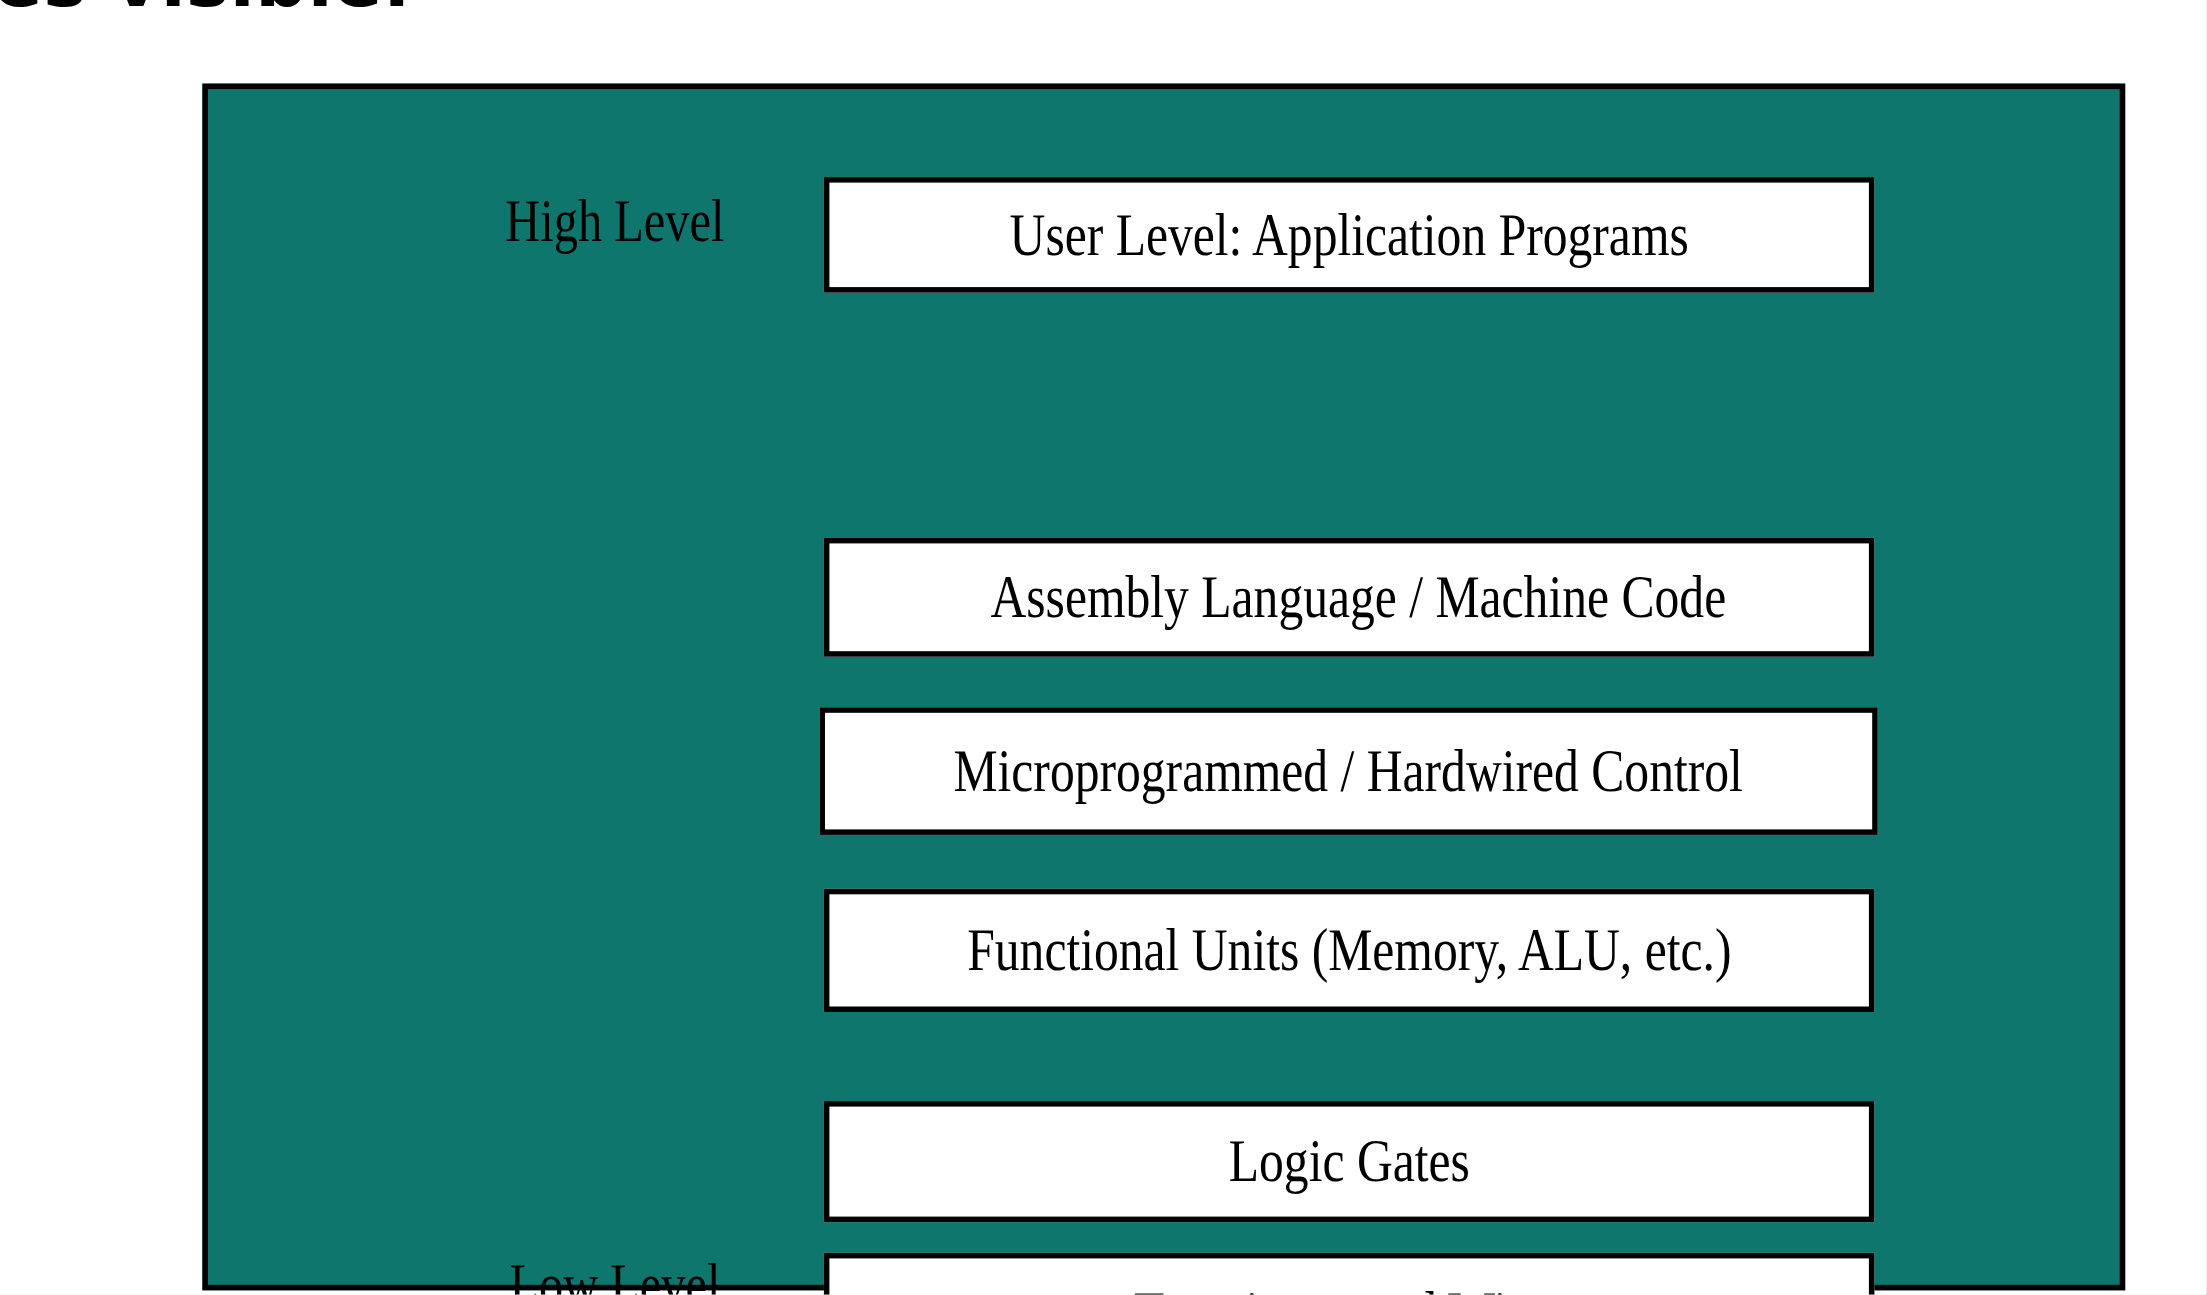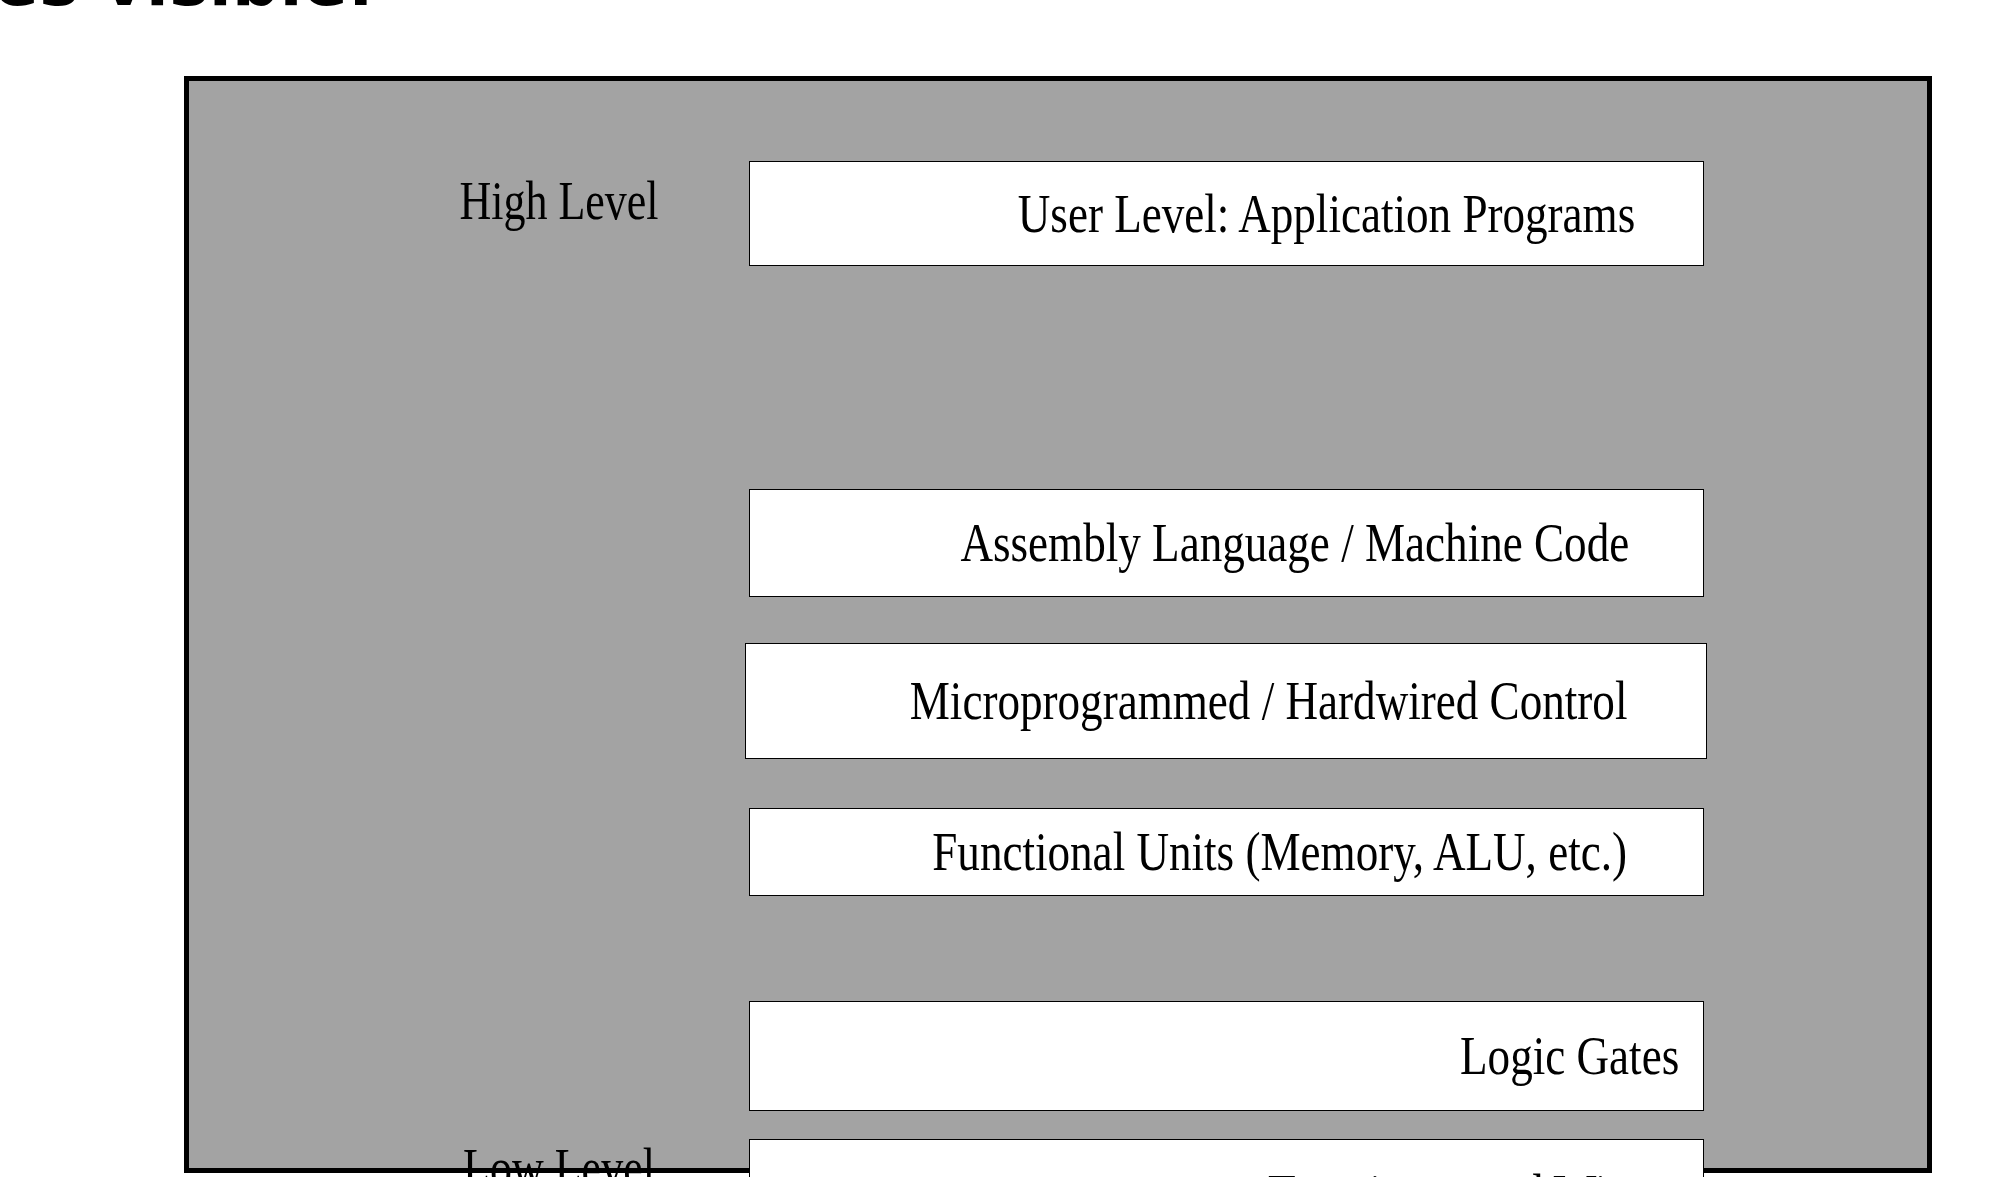--- a/index.html
+++ b/index.html
@@ -43,21 +43,21 @@
 
   
   #outer-box {
     position: absolute;
     left: 184px;
     top: 76px;
     width: 1748px;
     height: 1097px;
     border: 5px solid #000000;
     box-sizing: border-box;
-    background: #a3a3a3;
+    background: #0f766e;
   }
 
   
   .level-label {
     position: absolute;
     left: 200px;
     width: 340px;
     text-align: center;
     font-family: "Liberation Serif", "DejaVu Serif", serif;
     font-size: 55px;
@@ -69,42 +69,42 @@
     color: #000000;
   }
   #label-high { top: 90px; }
   #label-low  { top: 1057px; }
 
   
   .layer-box {
     position: absolute;
     left: 560px;
     width: 955px;
-    border: 1px solid #000000;
+    border: 5px solid #000000;
     box-sizing: border-box;
     background: #ffffff;
     display: flex;
     align-items: center;
-    justify-content: flex-end;
+    justify-content: center;
   }
   .layer-text {
     font-family: "Liberation Serif", "DejaVu Serif", serif;
     font-size: 55px;
     line-height: 60px;
     white-space: nowrap;
     transform: scaleX(0.82);
     transform-origin: center center;
     color: #000000;
   }
 
   .lb0 { top: 80px;   height: 105px; }
   .lb1 { top: 244px;  height: 108px; }
   .lb2 { top: 408px;  height: 108px; padding-left: 16px; }
   .lb3 { top: 562px;  height: 116px; left: 556px; width: 962px; }
-  .lb4 { top: 727px;  height: 88px; }
+  .lb4 { top: 727px;  height: 112px; }
   .lb5 { top: 920px;  height: 110px; }
   .lb6 { top: 1058px; height: 110px; }
 </style>
 </head>
 <body>
 
 <div id="screen">
 
   <div id="title-clip">
     <div id="title-text">es visible.</div>

